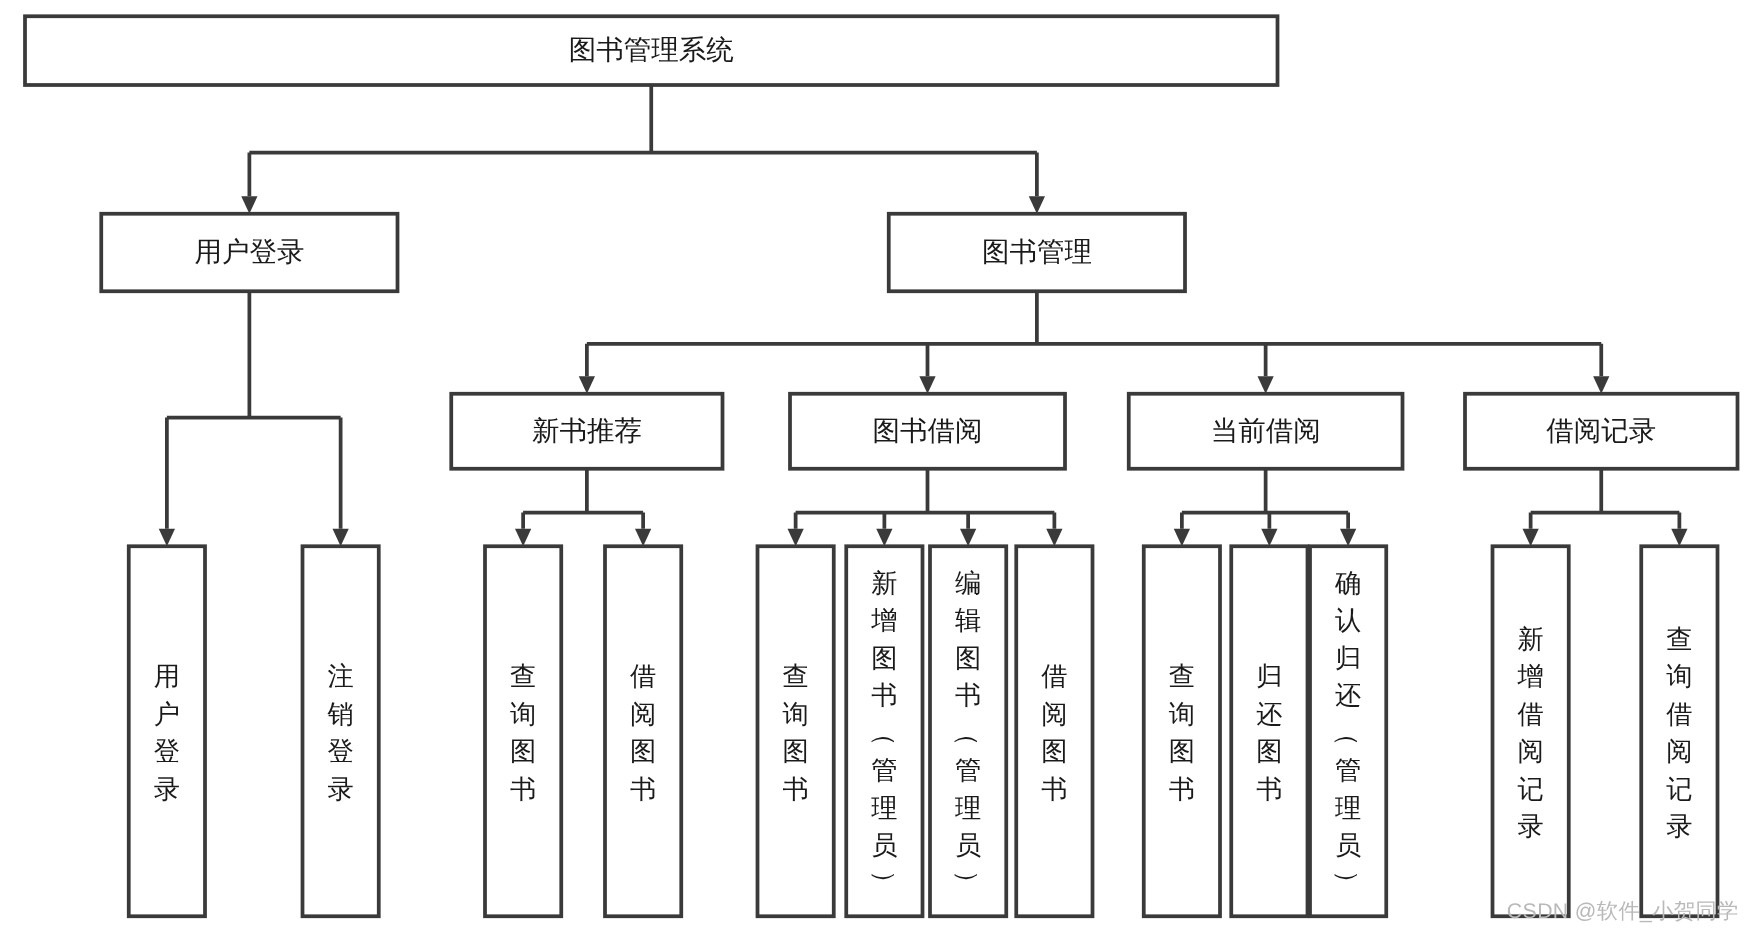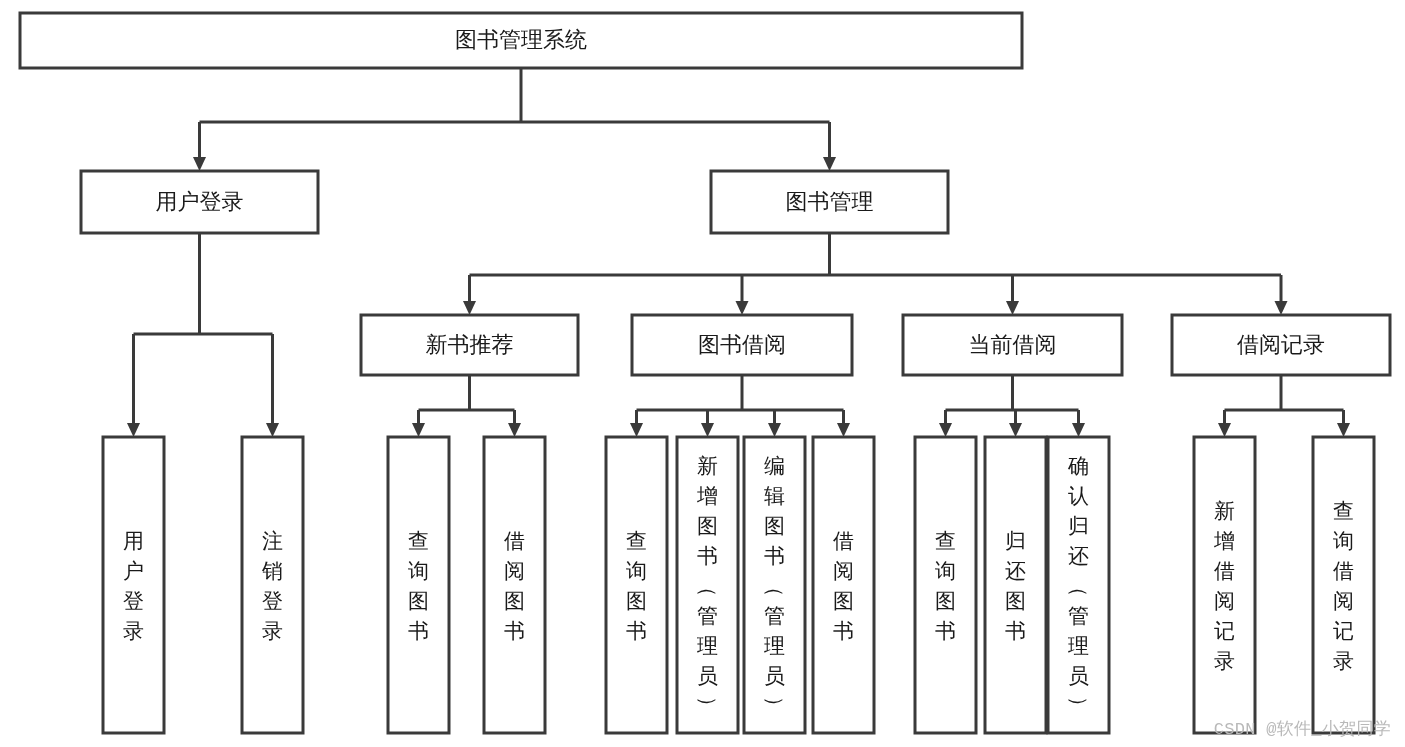--- a/index.html
+++ b/index.html
@@ -45,21 +45,21 @@
   .arrow-head {
     fill: #3a3a3a;
     stroke: none;
   }
   .watermark {
     position: absolute;
     right: 14px;
     bottom: 7px;
     color: #b9b9b9;
     font-size: 17px;
-    font-family: Liberation Mono, monospace;
+    font-family: Liberation Sans, sans-serif;
     white-space: nowrap;
     letter-spacing: 0.3px;
     pointer-events: none;
   }
 </style>
 </head>
 <body>
 
 <svg id="diagram" viewBox="0 0 1405 747">
   <defs>

